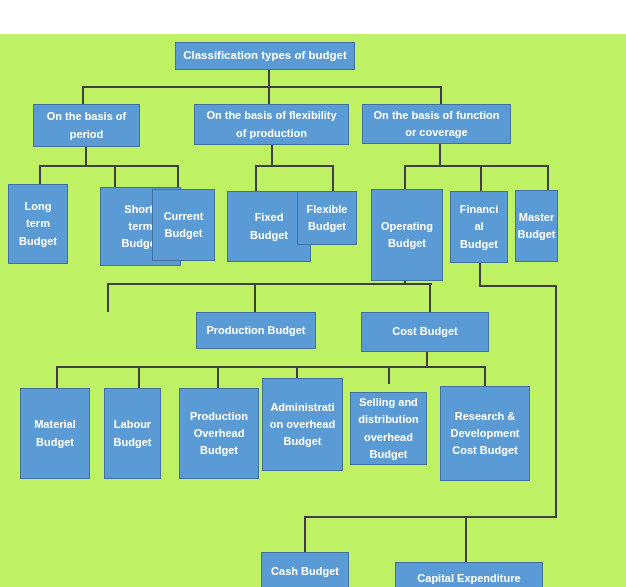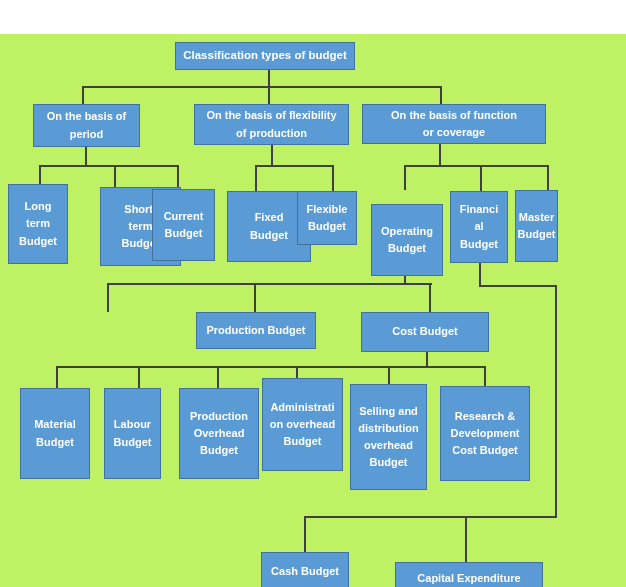--- a/index.html
+++ b/index.html
@@ -95,21 +95,21 @@
   </div>
 
   <div class="box" style="left:33px;top:70px;width:107px;height:43px">
     <span>On the basis of
 period</span>
   </div>
   <div class="box" style="left:194px;top:70px;width:155px;height:41px">
     <span>On the basis of flexibility
 of production</span>
   </div>
-  <div class="box" style="left:362px;top:70px;width:184px;height:40px">
+  <div class="box" style="left:362px;top:70px;width:149px;height:40px">
     <span>On the basis of function
 or coverage</span>
   </div>
 
   <div class="box" style="left:8px;top:150px;width:60px;height:80px">
     <span>Long
 term
 Budget</span>
   </div>
   <div class="box" style="left:100px;top:153px;width:81px;height:79px">
@@ -122,21 +122,21 @@
 Budget</span>
   </div>
   <div class="box" style="left:227px;top:157px;width:84px;height:71px">
     <span>Fixed
 Budget</span>
   </div>
   <div class="box" style="left:297px;top:157px;width:60px;height:54px">
     <span>Flexible
 Budget</span>
   </div>
-  <div class="box" style="left:371px;top:170px;width:72px;height:72px">
+  <div class="box" style="left:371px;top:155px;width:72px;height:92px">
     <span>Operating
 Budget</span>
   </div>
   <div class="box" style="left:450px;top:157px;width:58px;height:72px">
     <span>Financi
 al
 Budget</span>
   </div>
   <div class="box" style="left:515px;top:156px;width:43px;height:72px">
     <span>Master
@@ -161,21 +161,21 @@
   <div class="box" style="left:179px;top:354px;width:80px;height:91px">
     <span>Production
 Overhead
 Budget</span>
   </div>
   <div class="box" style="left:262px;top:344px;width:81px;height:93px">
     <span>Administrati
 on overhead
 Budget</span>
   </div>
-  <div class="box" style="left:350px;top:350px;width:77px;height:106px">
+  <div class="box" style="left:350px;top:358px;width:77px;height:73px">
     <span>Selling and
 distribution
 overhead
 Budget</span>
   </div>
   <div class="box" style="left:440px;top:352px;width:90px;height:95px">
     <span>Research &amp;
 Development
 Cost Budget</span>
   </div>

